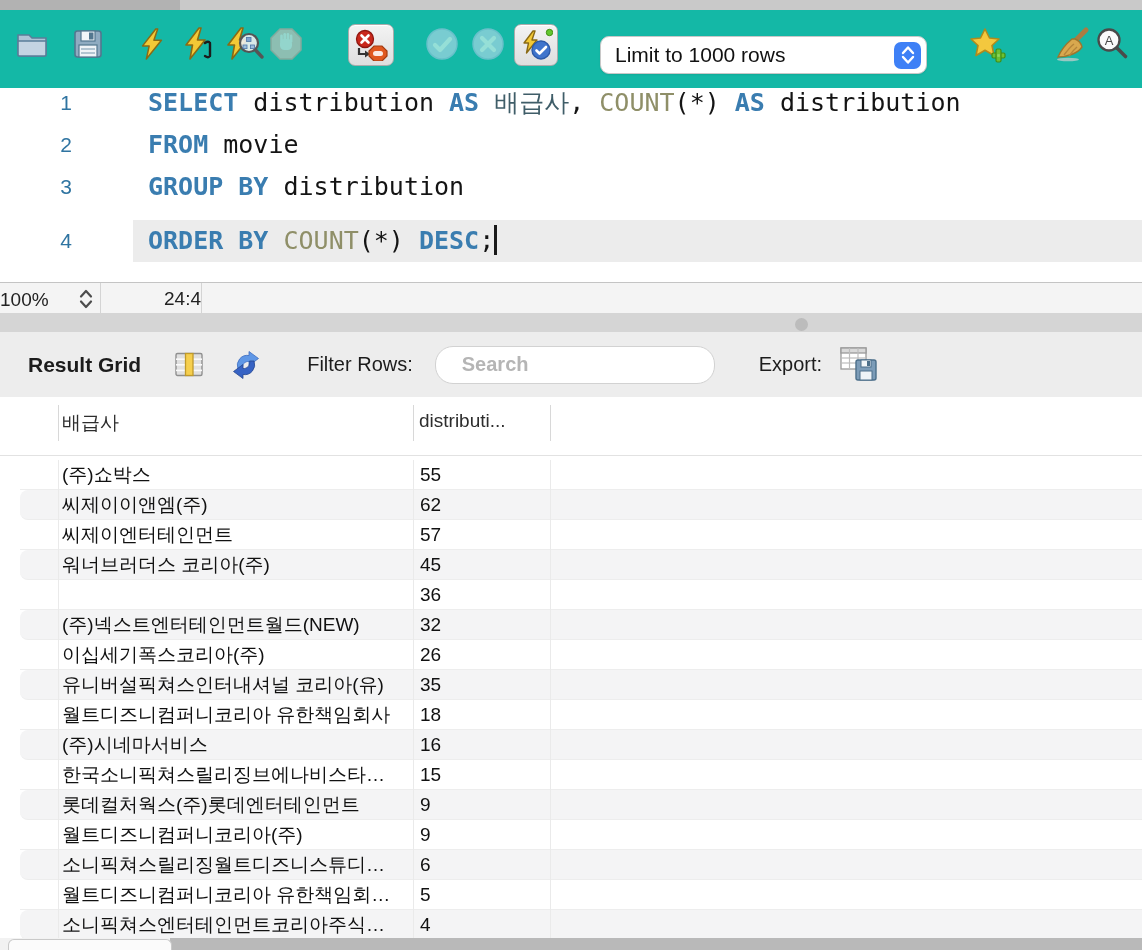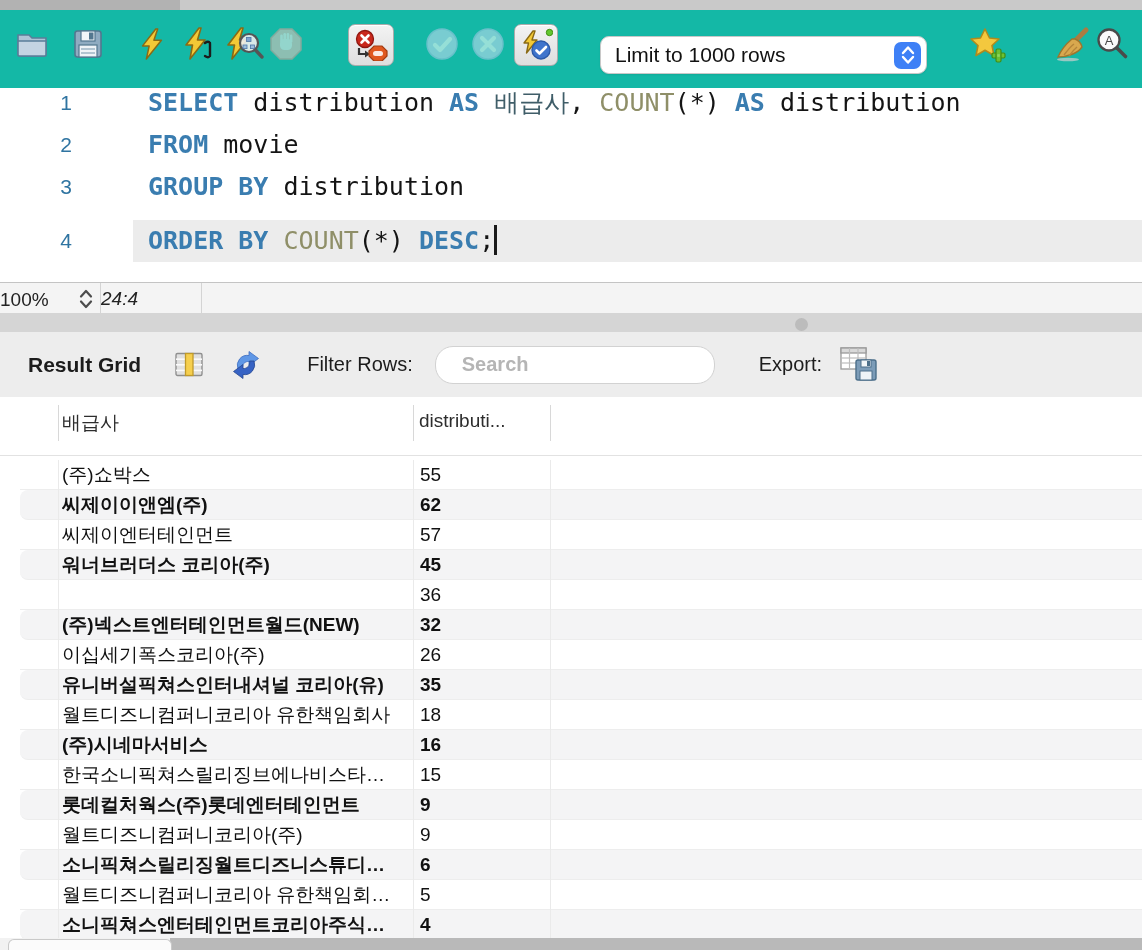--- a/index.html
+++ b/index.html
@@ -34,21 +34,21 @@
   .tk-fn{color:#8f8f68;}
   .tk-id{color:#3f5d68;}
   .tk-pl{color:#141414;}
   .caret{display:inline-block;width:3px;height:30px;background:#1a1a1a;vertical-align:-6px;}
   
   .statusbar{position:absolute;left:0;top:282px;width:1142px;height:31px;background:#f4f4f4;
       border-top:1px solid #c4c4c4;display:flex;align-items:center;font-size:19px;color:#222;}
   .sb-zoom{width:100px;display:flex;align-items:flex-end;}
   .sb-stepper{margin-left:28px;display:flex;}
   .sb-div{width:1px;height:31px;background:#d4d4d4;}
-  .sb-pos{width:100px;text-align:left;font-style:italic;}
+  .sb-pos{width:100px;text-align:right;}
   
   .splitter{position:absolute;left:0;top:313px;width:1142px;height:19px;background:#d5d5d5;}
   .splitter .knob{position:absolute;left:795px;top:5px;width:13px;height:13px;border-radius:50%;background:#bcbcbc;}
   
   .rg-toolbar{position:absolute;left:0;top:332px;width:1142px;height:65px;background:#ededed;
       border-bottom:1px solid #d8d8d8;display:flex;align-items:center;font-size:20px;color:#1c1c1c;}
   .rg-title{margin-left:28px;font-weight:bold;font-size:21px;}
   .rg-ic{margin-left:34px;display:flex;align-items:center;}
   .rg-filter-label{margin-left:46px;}
   .searchbox{margin-left:22px;width:278px;height:36px;border:1px solid #d2d2d2;border-radius:18px;
@@ -61,21 +61,21 @@
   .rg-export-icon{margin-left:18px;}
   
   .grid-header{position:absolute;left:0;top:397px;width:1142px;height:58px;background:#fff;
       border-bottom:1px solid #e2e2e2;}
   .grid-header .h1{position:absolute;left:62px;top:13px;font-size:19px;color:#2d2d2d;}
   .grid-header .h2{position:absolute;left:419px;top:13px;font-size:19px;color:#2d2d2d;}
   .grid-header .tick{position:absolute;top:8px;width:1px;height:36px;background:#d8d8d8;}
   .grid-rows{position:absolute;left:0;top:460px;width:1142px;height:478px;overflow:hidden;}
   .grid-row{position:relative;margin-left:20px;width:1122px;height:30px;line-height:29px;
       border-bottom:1px solid #ededed;box-sizing:border-box;font-size:19px;color:#111;}
-  .grid-row.even{background:#f4f4f5;border-radius:8px 0 0 8px;font-weight:bold;}
+  .grid-row.even{background:#f4f4f5;border-radius:8px 0 0 8px;}
   .grid-row .cell-name{position:absolute;left:42px;width:348px;overflow:hidden;white-space:nowrap;}
   .grid-row .cell-val{position:absolute;left:400px;}
   .grid-row .vd{position:absolute;top:0;width:1px;height:30px;background:#eaeaea;}
   .grid-row .vd1{left:38px;} .grid-row .vd2{left:393px;} .grid-row .vd3{left:530px;}
   
   .bottombar{position:absolute;left:0;top:938px;width:1142px;height:12px;background:#f2f2f2;}
   .bottombar .scroll-strip{position:absolute;left:170px;top:0;width:972px;height:12px;background:#b9b9b9;}
   .bottombar .result-tab{position:absolute;left:8px;top:1px;width:162px;height:11px;background:#fbfbfb;
       border:1px solid #c9c9c9;border-bottom:none;border-radius:6px 6px 0 0;overflow:hidden;text-align:center;}
   .bottombar .result-tab span{display:inline-block;margin-top:7px;font-size:15px;color:#333;}

